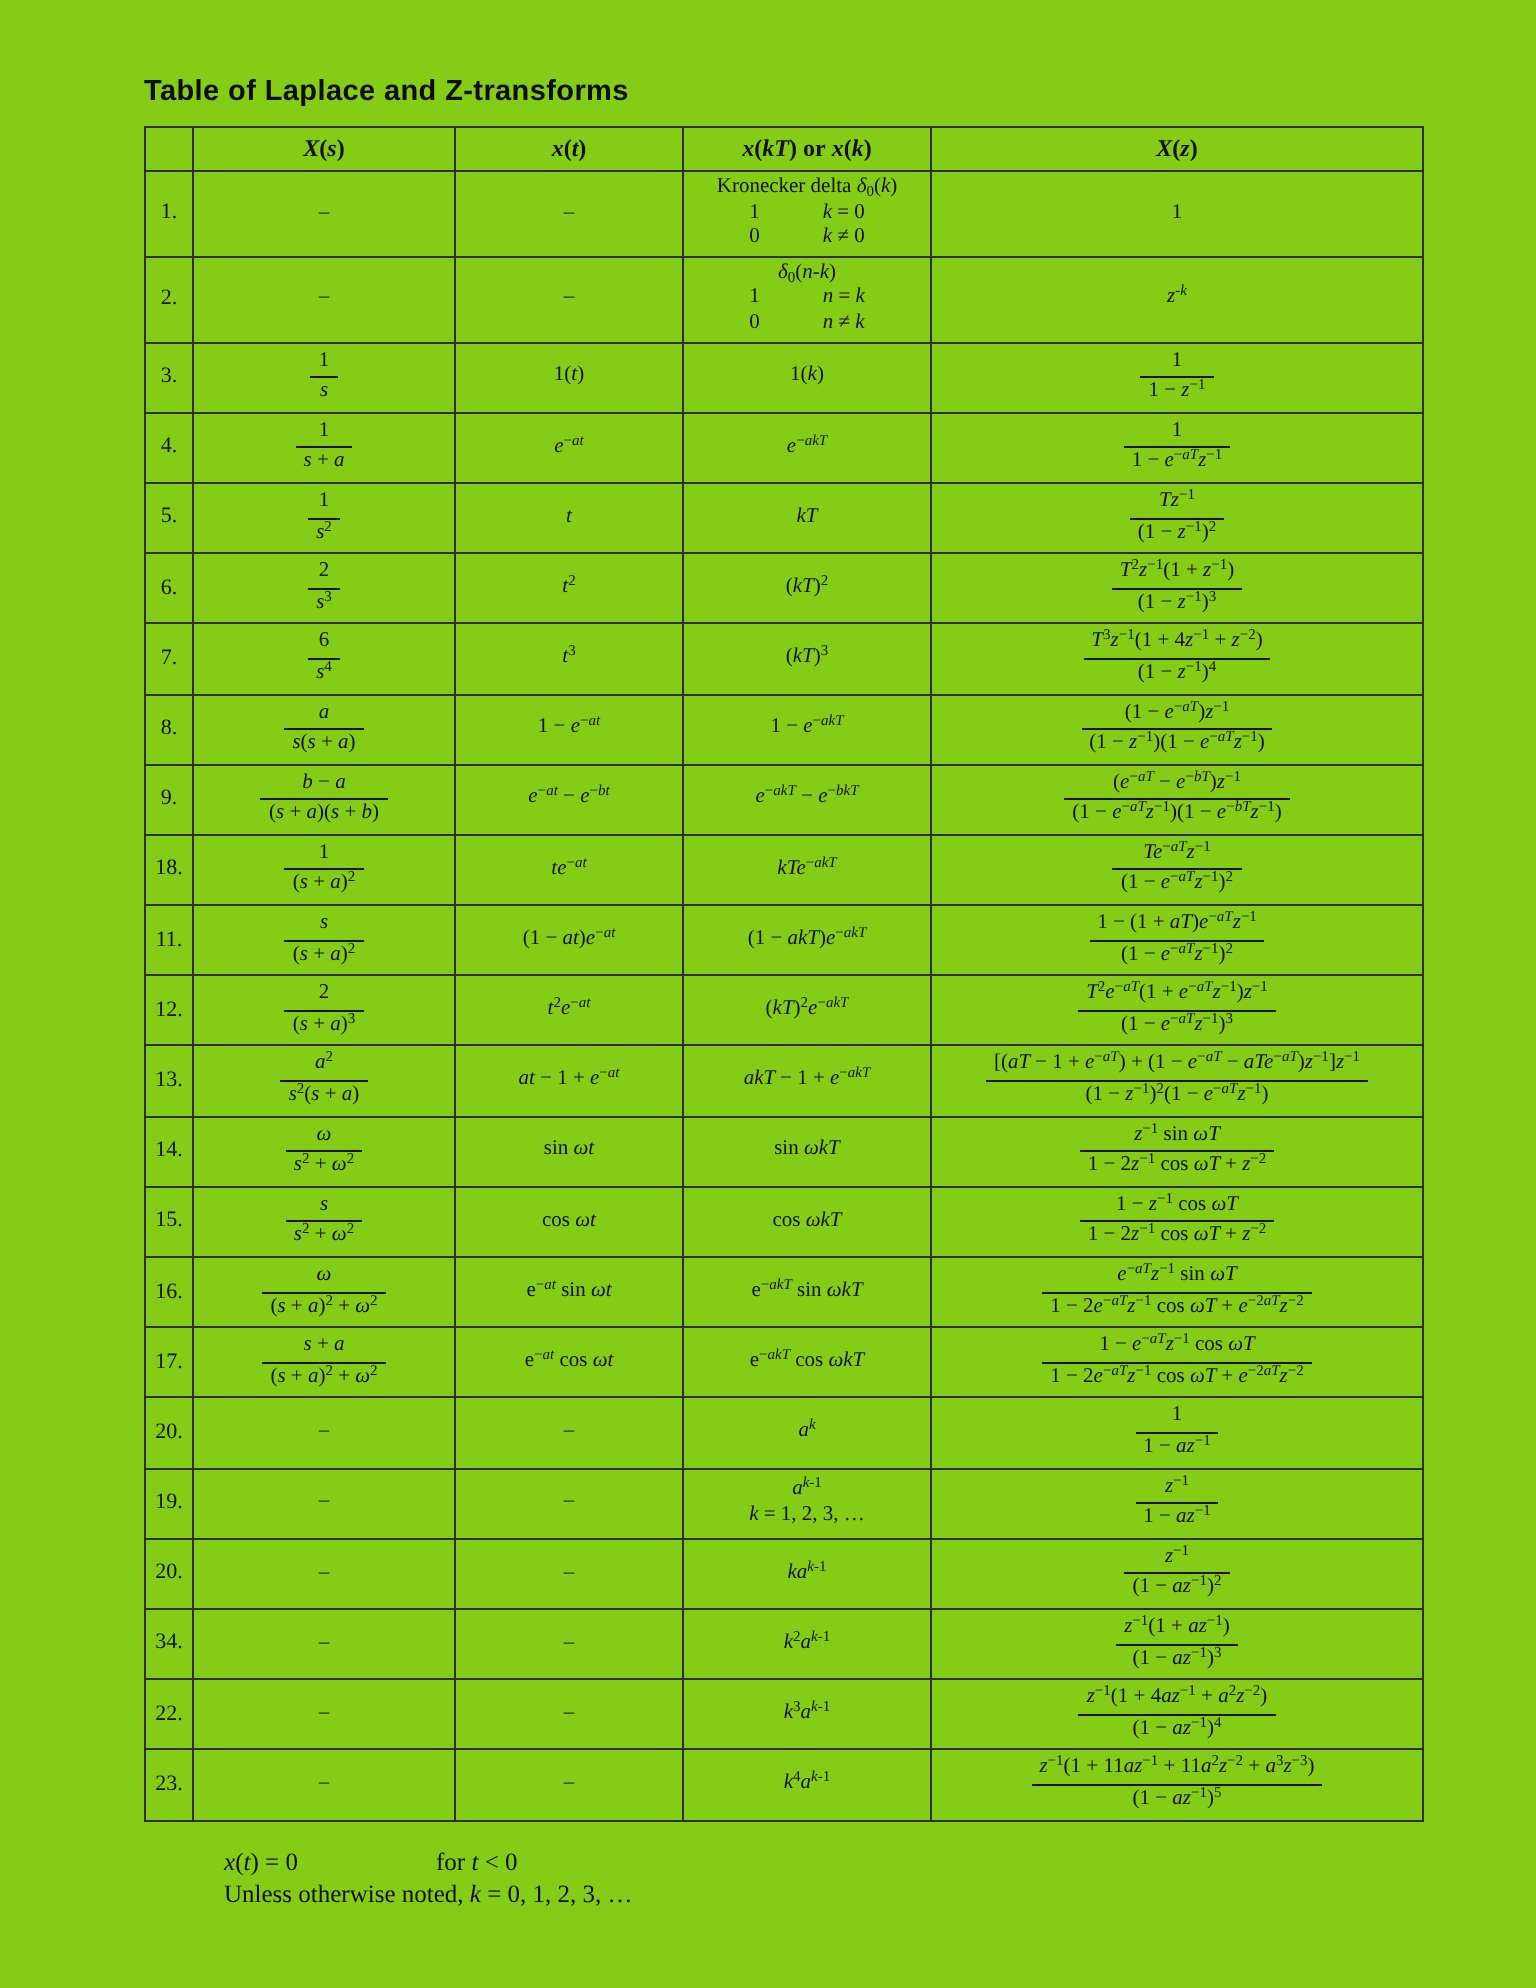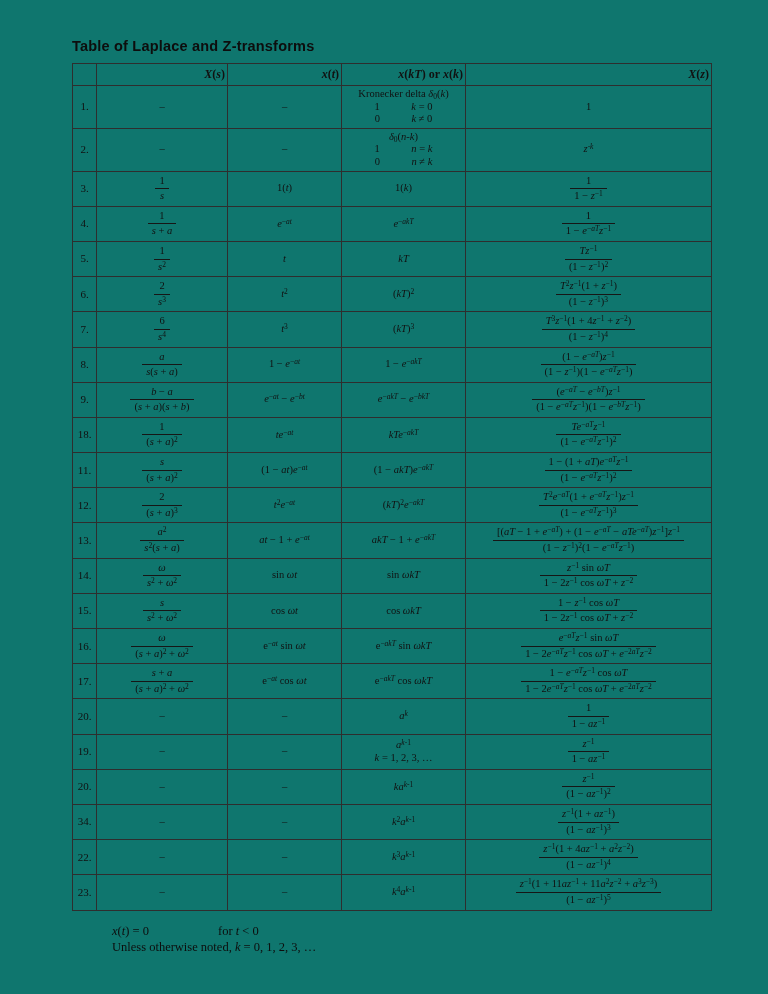--- a/index.html
+++ b/index.html
@@ -1,19 +1,19 @@
 <!DOCTYPE html>
 <html><head>
 <meta charset="utf-8">
 <style>
   html,body{margin:0;padding:0;background:#ffffff;}
   .page{
     position:relative;
     width:768px;height:994px;
-    background:#0f766e;
+    background:#84cc16;
     box-sizing:border-box;
     padding:38px 56px 0 72px;
     overflow:hidden;
     font-family:"Liberation Serif",serif;
     color:#111;
   }
   .title{
     font-family:"Liberation Sans",sans-serif;
     font-size:14.5px;
     font-weight:bold;
@@ -33,21 +33,21 @@
   col.c4{width:246px;}
   .xform th,.xform td{
     border:1px solid #2e2e2e;
   }
   .xform thead th{
     font-family:"Liberation Serif",serif;
     font-style:italic;
     font-weight:bold;
     font-size:12px;
     padding:3px 2px;
-    text-align:right;
+    text-align:center;
   }
   .xform td{
     text-align:center;
     vertical-align:middle;
     padding:2px 2px;
     font-style:italic;
     font-size:10.5px;
     line-height:1.2;
     white-space:nowrap;
     overflow:hidden;

